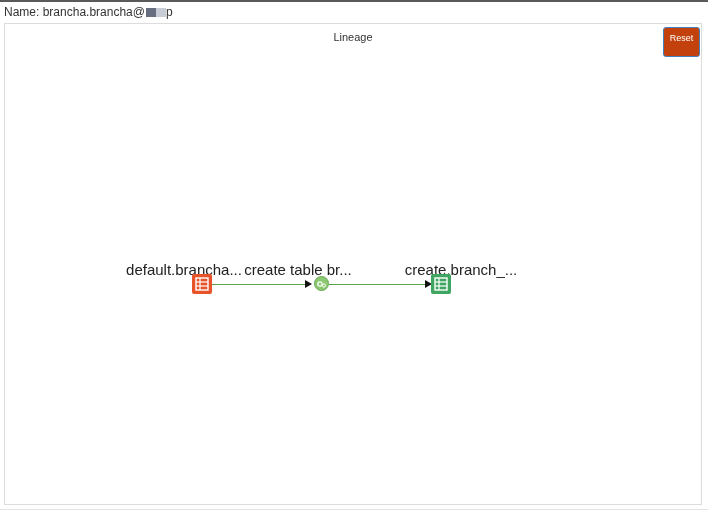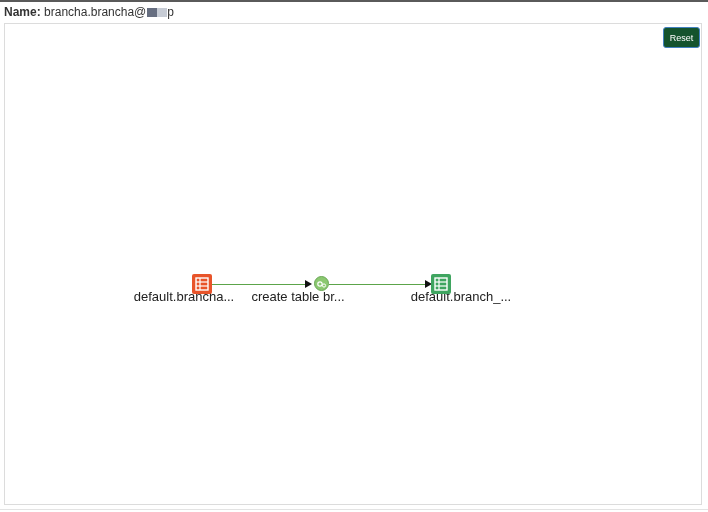--- a/index.html
+++ b/index.html
@@ -1,43 +1,44 @@
 <!DOCTYPE html>
 <html><head>
 <meta charset="utf-8">
 <style>
   html, body { margin:0; padding:0; }
   body { width:708px; height:512px; background:#fff; position:relative; overflow:hidden; font-family:"Liberation Sans", sans-serif; color:#333; }
   .topbar { position:absolute; left:0; top:0; width:708px; height:2px; background:#5a5a5a; }
   .name-line { position:absolute; left:4px; top:5px; font-size:12px; color:#333; }
-  .name-line b { font-weight:bold; }
+  .name-line b { font-weight:normal; }
   .redact { display:inline-block; width:10px; height:9px; background:#666e80; vertical-align:middle; margin-left:1px; }
   .redact2 { display:inline-block; width:10px; height:9px; background:#c7ccd5; vertical-align:middle; }
   .panel { position:absolute; left:4px; top:23px; width:698px; height:482px; border:1px solid #dcdcdc; background:#fff; box-sizing:border-box; }
   .panel-title { position:absolute; left:0; right:0; top:7px; text-align:center; font-size:11px; color:#333; }
-  .reset-btn { position:absolute; left:658px; top:3px; width:37px; height:21px; background:#14532d; border:1px solid #4280bf; border-radius:3px; color:#fff; font-size:9px; line-height:21px; text-align:center; box-sizing:border-box; cursor:pointer; }
+  .reset-btn { position:absolute; left:658px; top:3px; width:37px; height:30px; background:#c2410c; border:1px solid #4280bf; border-radius:3px; color:#fff; font-size:9px; line-height:21px; text-align:center; box-sizing:border-box; cursor:pointer; }
   .bottom-line { position:absolute; left:0; top:509px; width:708px; height:1px; background:#e3e3e3; }
   .node { position:absolute; }
-  .node-label { position:absolute; font-size:13px; color:#222; white-space:nowrap; transform:translateX(-50%);margin-top:28px; }
+  .node-label { position:absolute; font-size:15px; color:#222; white-space:nowrap; transform:translateX(-50%); }
   .edge { position:absolute; height:1px; background:#5ca44a; }
   .arrow { position:absolute; width:0; height:0; border-top:4px solid transparent; border-bottom:4px solid transparent; border-left:7px solid #111; }
   .table-icon { position:absolute; width:20px; height:20px; border-radius:2px; }
   .process-icon { position:absolute; width:15px; height:15px; border-radius:50%; background:#8bc870; border:1px solid #6aa856; box-sizing:border-box; }
 </style>
 </head>
 <body>
 
 <div class="topbar"></div>
 
 <div class="name-line">
   <b>Name:</b>
   <span>brancha.brancha@</span><span class="redact"></span><span class="redact2"></span><span>p</span>
 </div>
 
 <div class="panel">
+  <div class="panel-title">Lineage</div>
   <div class="reset-btn">Reset</div>
 
   <div class="node">
     <div class="node-label" style="left:179px; top:237px;">default.brancha...</div>
     <div class="table-icon" style="left:187px; top:250px; background:#e8542a;">
       <svg width="20" height="20" viewBox="0 0 20 20">
         <rect x="4" y="4" width="12" height="12" fill="none" stroke="#fff" stroke-width="1.4"></rect>
         <line x1="4" y1="8" x2="16" y2="8" stroke="#fff" stroke-width="1.2"></line>
         <line x1="4" y1="12" x2="16" y2="12" stroke="#fff" stroke-width="1.2"></line>
         <line x1="8" y1="4" x2="8" y2="16" stroke="#fff" stroke-width="1.2"></line>
@@ -55,21 +56,21 @@
         <circle cx="5" cy="6" r="2.2" fill="none" stroke="#fff" stroke-width="1.2"></circle>
         <circle cx="9" cy="7.5" r="1.6" fill="none" stroke="#fff" stroke-width="1"></circle>
       </svg>
     </div>
   </div>
 
   <div class="edge" style="left:324px; top:260px; width:100px;"></div>
   <div class="arrow" style="left:420px; top:256px;"></div>
 
   <div class="node">
-    <div class="node-label" style="left:456px; top:237px;">default.branch_...</div>
+    <div class="node-label" style="left:456px; top:237px;">create.branch_...</div>
     <div class="table-icon" style="left:426px; top:250px; background:#3fa560;">
       <svg width="20" height="20" viewBox="0 0 20 20">
         <rect x="4" y="4" width="12" height="12" fill="none" stroke="#fff" stroke-width="1.4"></rect>
         <line x1="4" y1="8" x2="16" y2="8" stroke="#fff" stroke-width="1.2"></line>
         <line x1="4" y1="12" x2="16" y2="12" stroke="#fff" stroke-width="1.2"></line>
         <line x1="8" y1="4" x2="8" y2="16" stroke="#fff" stroke-width="1.2"></line>
       </svg>
     </div>
   </div>
 </div>

